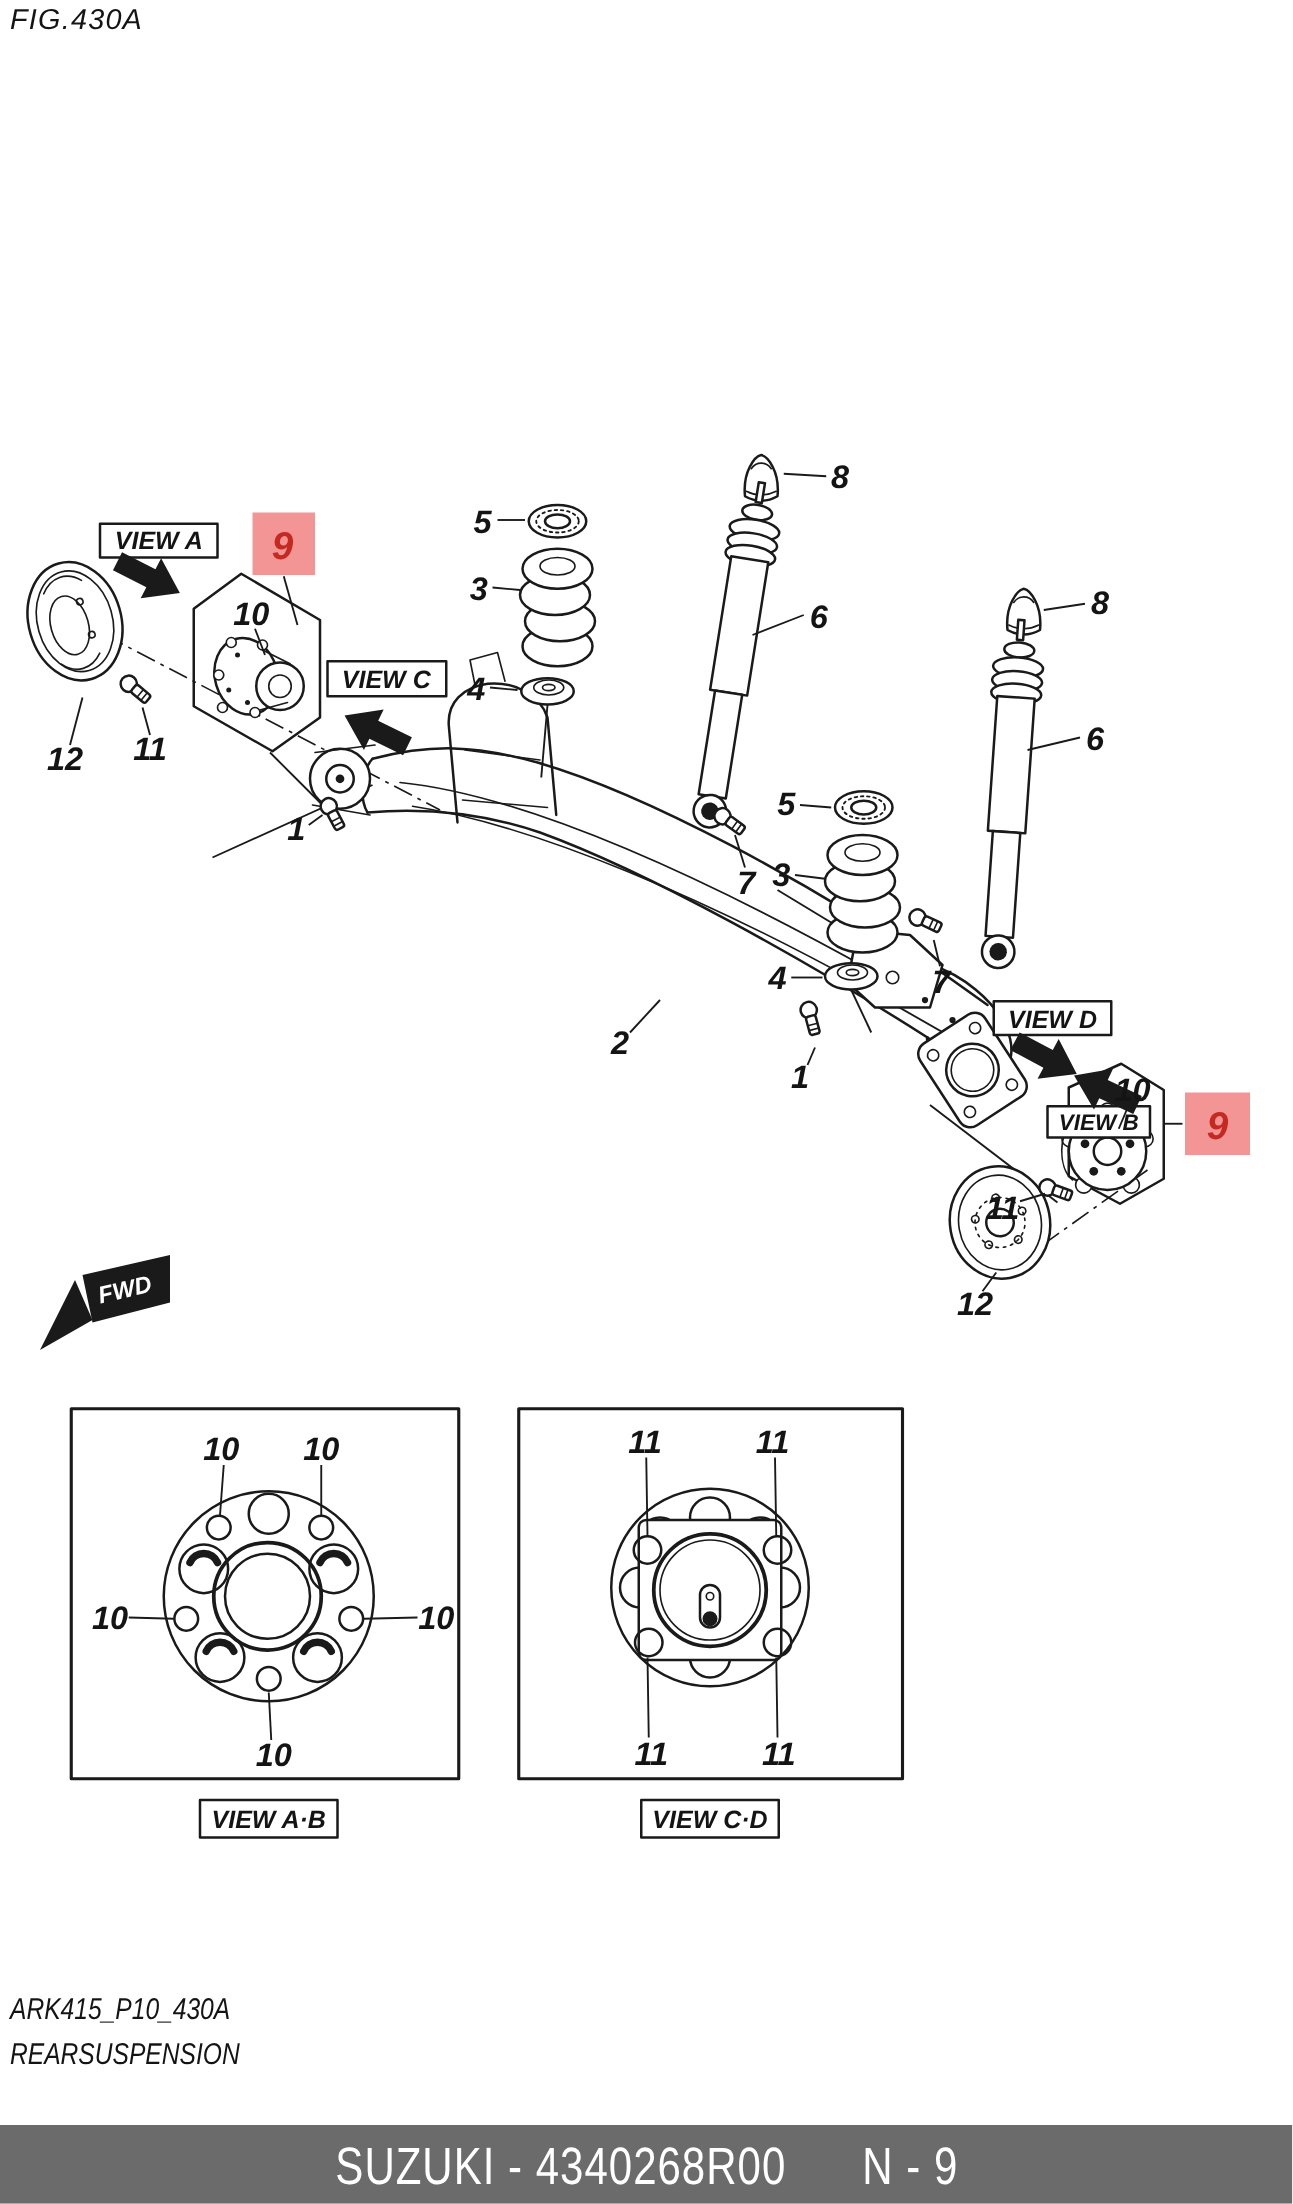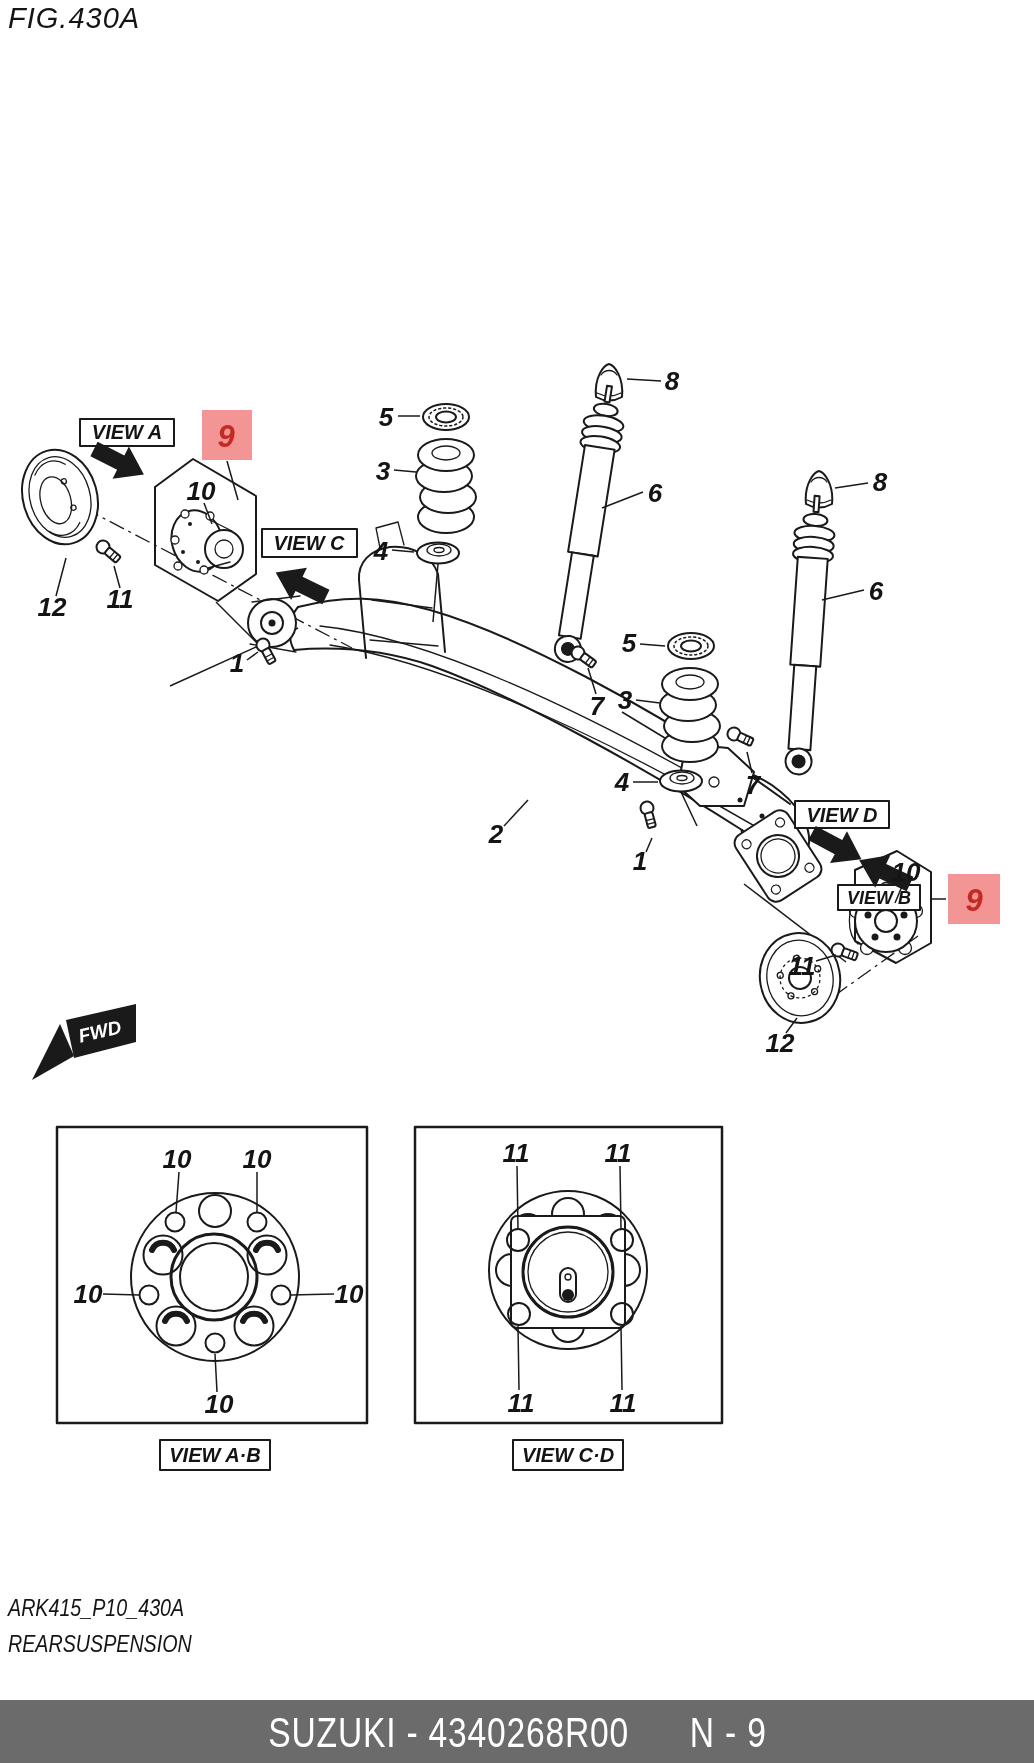--- a/index.html
+++ b/index.html
@@ -1,18 +1,18 @@
 <!DOCTYPE html>
 <html><head>
 <meta charset="utf-8">
 <style>
   html,body{margin:0;padding:0;background:#fff;}
   .page{position:relative;width:1034px;height:1763px;background:#fff;overflow:hidden;
         font-family:"Liberation Sans",sans-serif;color:#141414;}
-  .fig-title{position:absolute;left:8px;top:2px;font-style:italic;font-size:29px;font-weight:500;
+  .fig-title{position:absolute;left:8px;top:2px;font-style:italic;font-size:23px;font-weight:500;
              letter-spacing:1px;white-space:pre;}
   .footnote{position:absolute;left:8px;font-style:italic;font-size:24px;letter-spacing:0px;
             transform:scaleX(.82);transform-origin:left center;white-space:pre;}
   .fn1{top:1594px;}
   .fn2{top:1630px;}
   .footer{position:absolute;left:0;top:1700px;width:1034px;height:65px;background:#6b6b6b;
           display:flex;align-items:center;justify-content:center;}
   .footer span{color:#fff;font-size:42px;letter-spacing:1px;transform:scaleX(.8);white-space:pre;}
   svg{position:absolute;left:0;top:0;}
   .s{fill:none;stroke:#1a1a1a;stroke-width:2;stroke-linecap:round;stroke-linejoin:round;}

